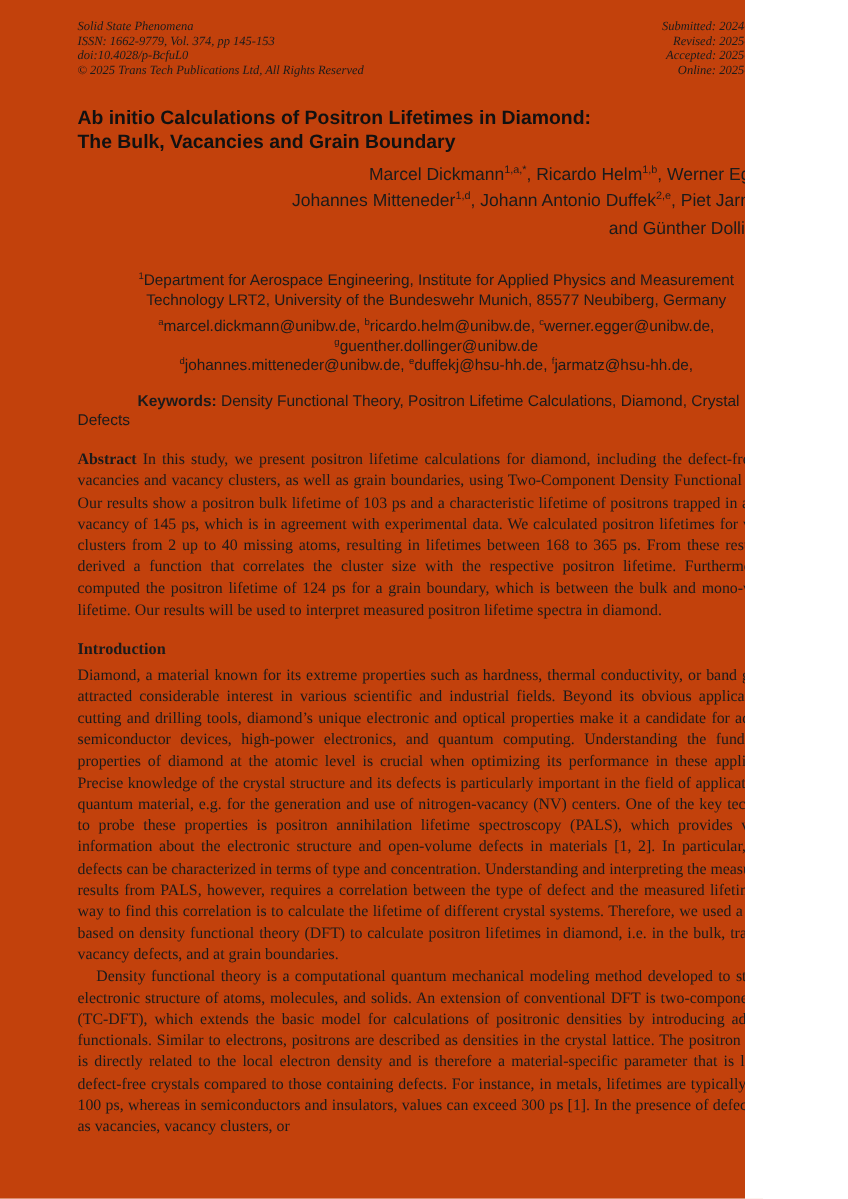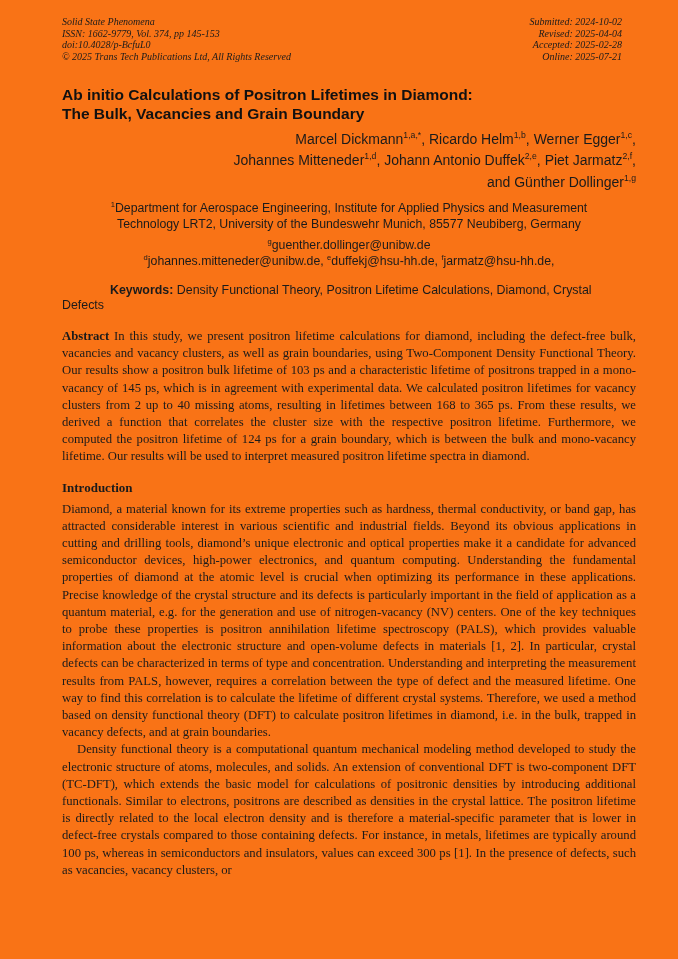--- a/index.html
+++ b/index.html
@@ -1,30 +1,30 @@
 <!DOCTYPE html>
 <html><head>
 <meta charset="utf-8">
 <style>
   html,body{margin:0;padding:0;background:#ffffff;}
-  .page{width:678px;height:959px;background:#f97316;position:relative;overflow:hidden;color:#1b1b1b;}
+  .page{width:596px;height:959px;background:#c2410c;position:relative;overflow:hidden;color:#1b1b1b;}
   .content{position:absolute;left:62px;top:0;width:574px;}
 
   .pub-header{display:flex;justify-content:space-between;margin-top:16px;
     font:italic 10px/11.7px "Liberation Serif", serif;}
   .pub-right{text-align:right;padding-right:14px;}
 
   .title{margin:22px 0 0;text-align:left;
     font:bold 15.5px/19px "Liberation Sans", sans-serif;color:#111;}
 
   .authors{margin-top:6px;text-align:right;
     font:14px/21.5px "Liberation Sans", sans-serif;}
 
   .affil{text-align:center;font:12.3px/15.5px "Liberation Sans", sans-serif;}
-  .affil-1{margin-top:8px;}
+  .affil-1{margin-top:24px;}
   .affil-2{margin-top:7px;}
 
   .emails{margin-top:6px;text-align:center;font:12.3px/15.3px "Liberation Sans", sans-serif;}
 
   sup{font-size:0.62em;line-height:0;vertical-align:super;}
 
   .keywords{margin-top:14px;font:12.4px/15px "Liberation Sans", sans-serif;}
   .kw-label{font-weight:bold;padding-left:48px;}
 
   .abstract{margin:15px 0 0;}
@@ -68,20 +68,21 @@
         <div><span>and Günther Dollinger</span><sup>1,g</sup></div>
       </div>
 
     <div class="affil affil-1">
         <div><sup>1</sup><span>Department for Aerospace Engineering, Institute for Applied Physics and Measurement</span></div>
         <div><span>Technology LRT2, University of the Bundeswehr Munich, 85577 Neubiberg, Germany</span></div>
       </div>
 
 
     <div class="emails">
+        <div><sup>a</sup><span>marcel.dickmann@unibw.de, </span><sup>b</sup><span>ricardo.helm@unibw.de, </span><sup>c</sup><span>werner.egger@unibw.de,</span></div>
         <div><sup>g</sup><span>guenther.dollinger@unibw.de</span></div>
         <div><sup>d</sup><span>johannes.mitteneder@unibw.de, </span><sup>e</sup><span>duffekj@hsu-hh.de, </span><sup>f</sup><span>jarmatz@hsu-hh.de,</span></div>
       </div>
 
     <div class="keywords">
       <span class="kw-label">Keywords:</span><span> Density Functional Theory, Positron Lifetime Calculations, Diamond, Crystal Defects</span>
     </div>
 
     <p class="abstract">
       <span class="ab-label">Abstract</span><span> In this study, we present positron lifetime calculations for diamond, including the defect-free bulk, vacancies and vacancy clusters, as well as grain boundaries, using Two-Component Density Functional Theory. Our results show a positron bulk lifetime of 103 ps and a characteristic lifetime of positrons trapped in a mono-vacancy of 145 ps, which is in agreement with experimental data. We calculated positron lifetimes for vacancy clusters from 2 up to 40 missing atoms, resulting in lifetimes between 168 to 365 ps. From these results, we derived a function that correlates the cluster size with the respective positron lifetime. Furthermore, we computed the positron lifetime of 124 ps for a grain boundary, which is between the bulk and mono-vacancy lifetime. Our results will be used to interpret measured positron lifetime spectra in diamond.</span>

